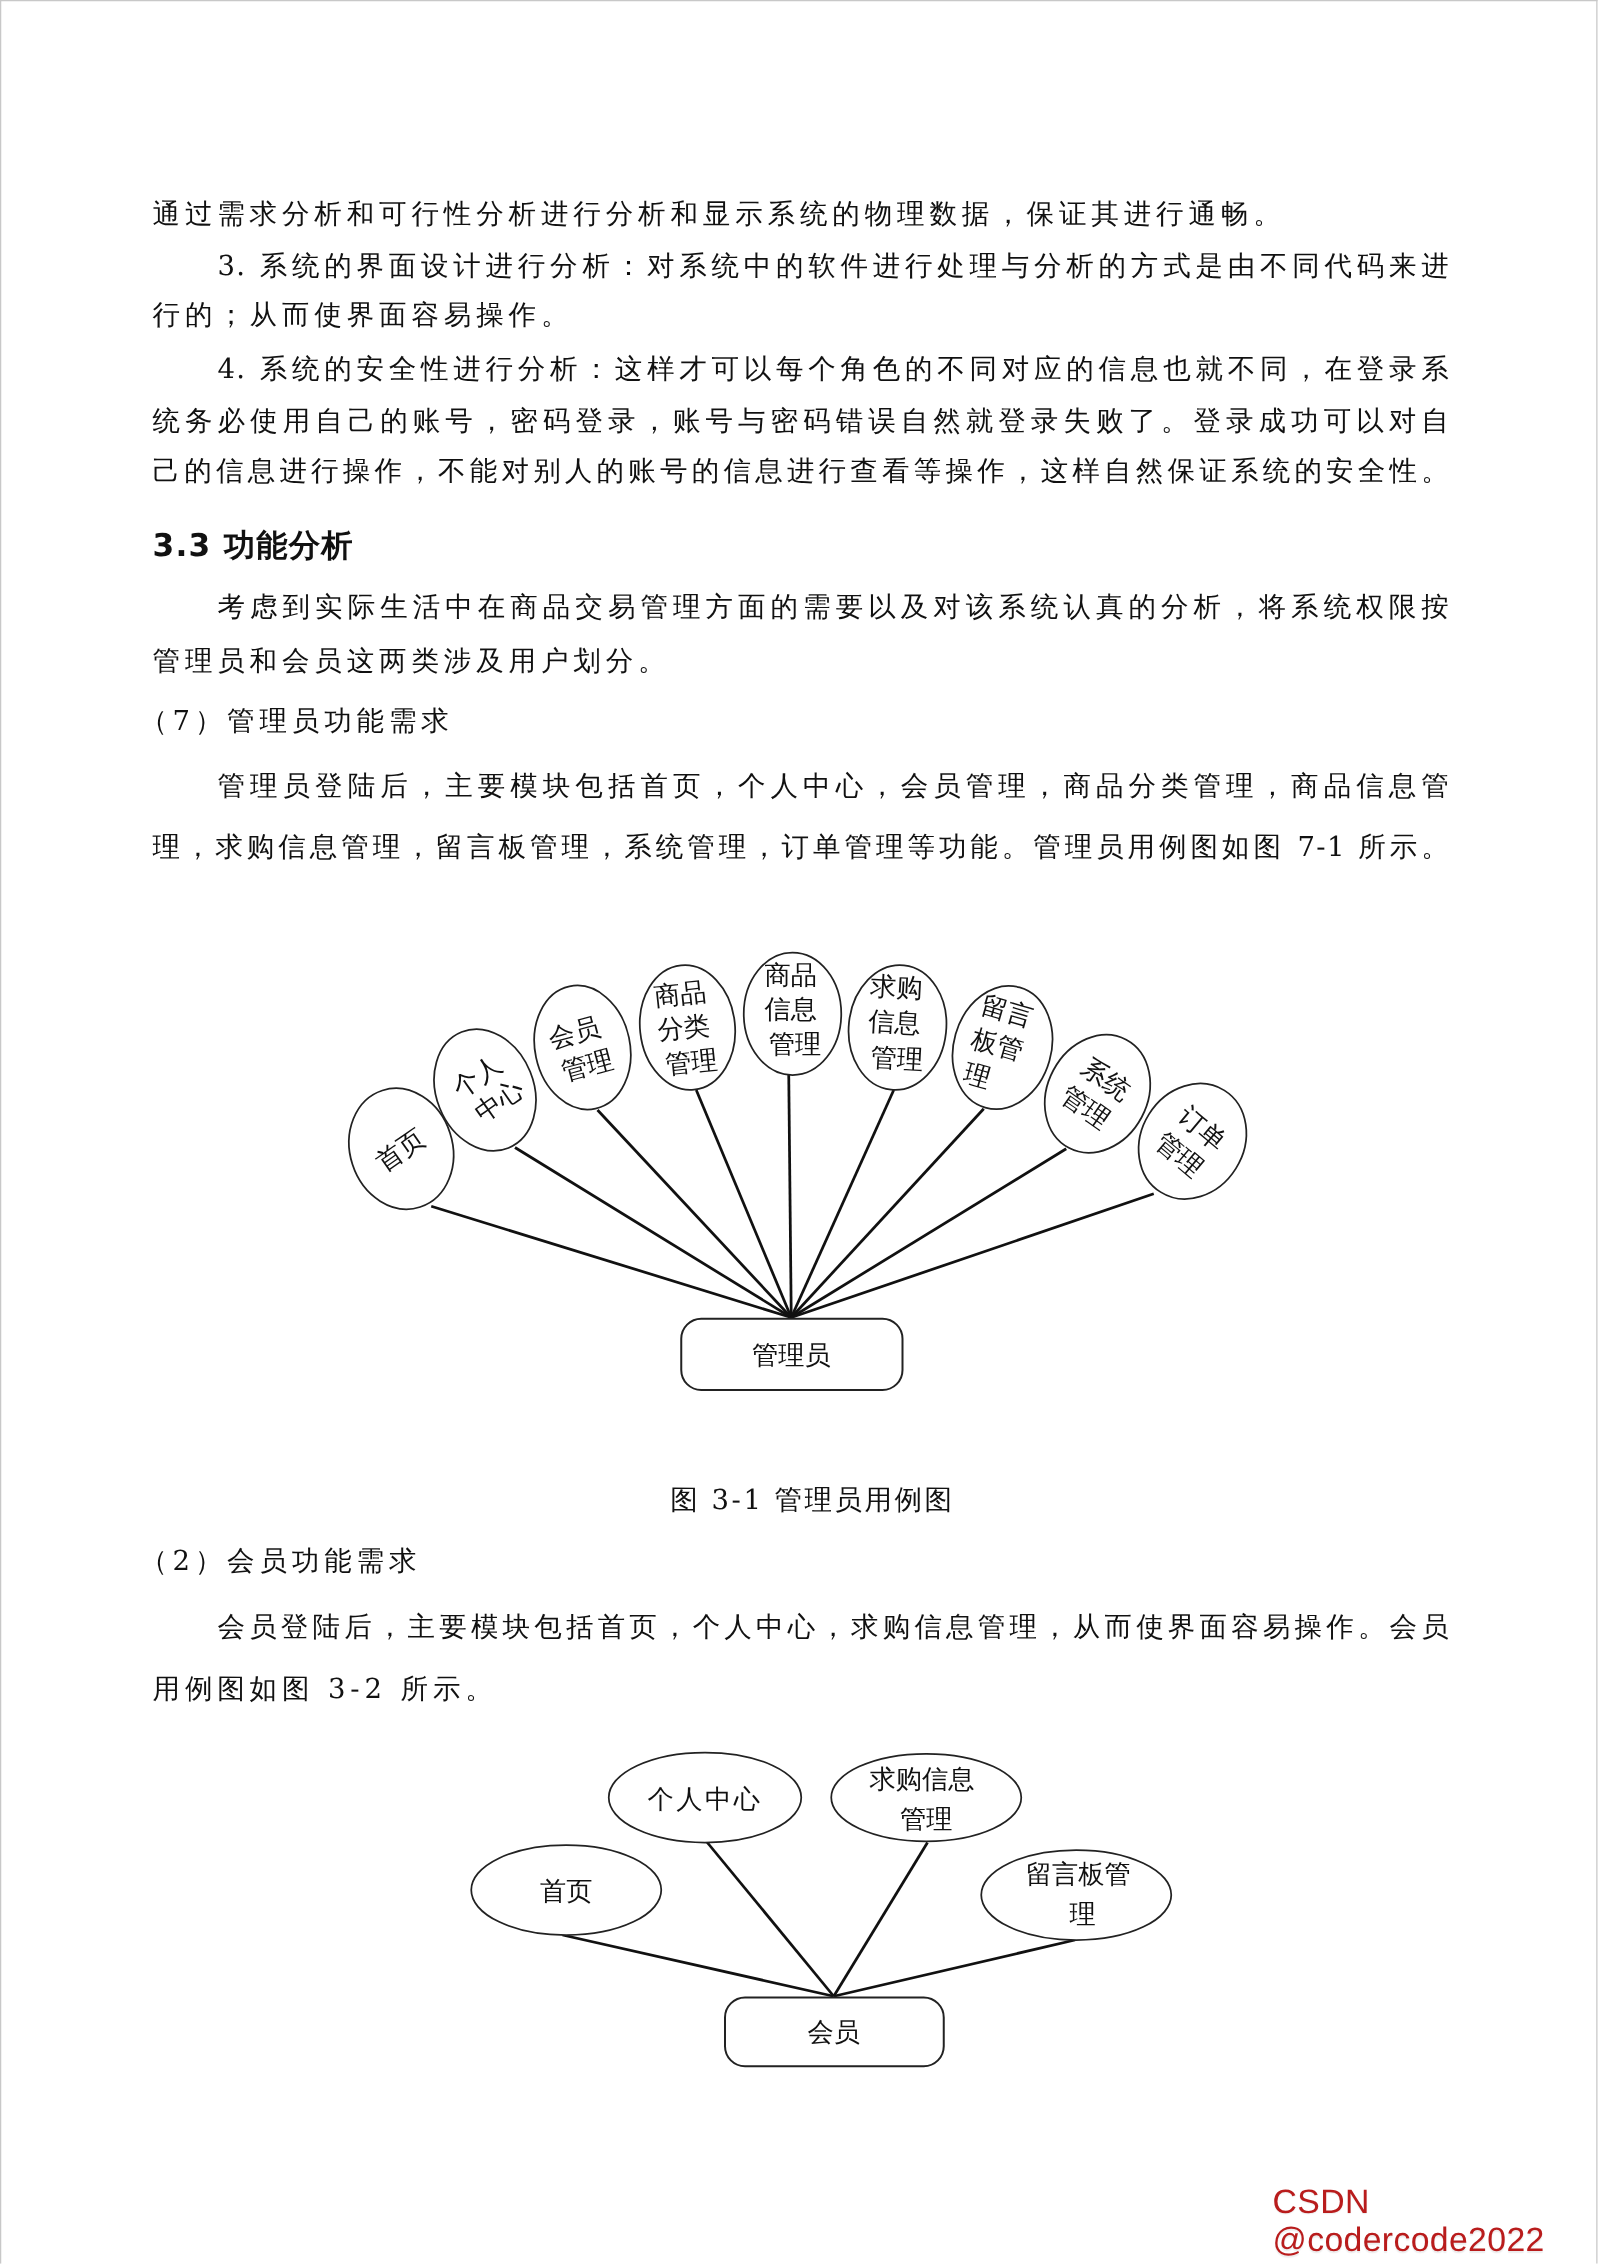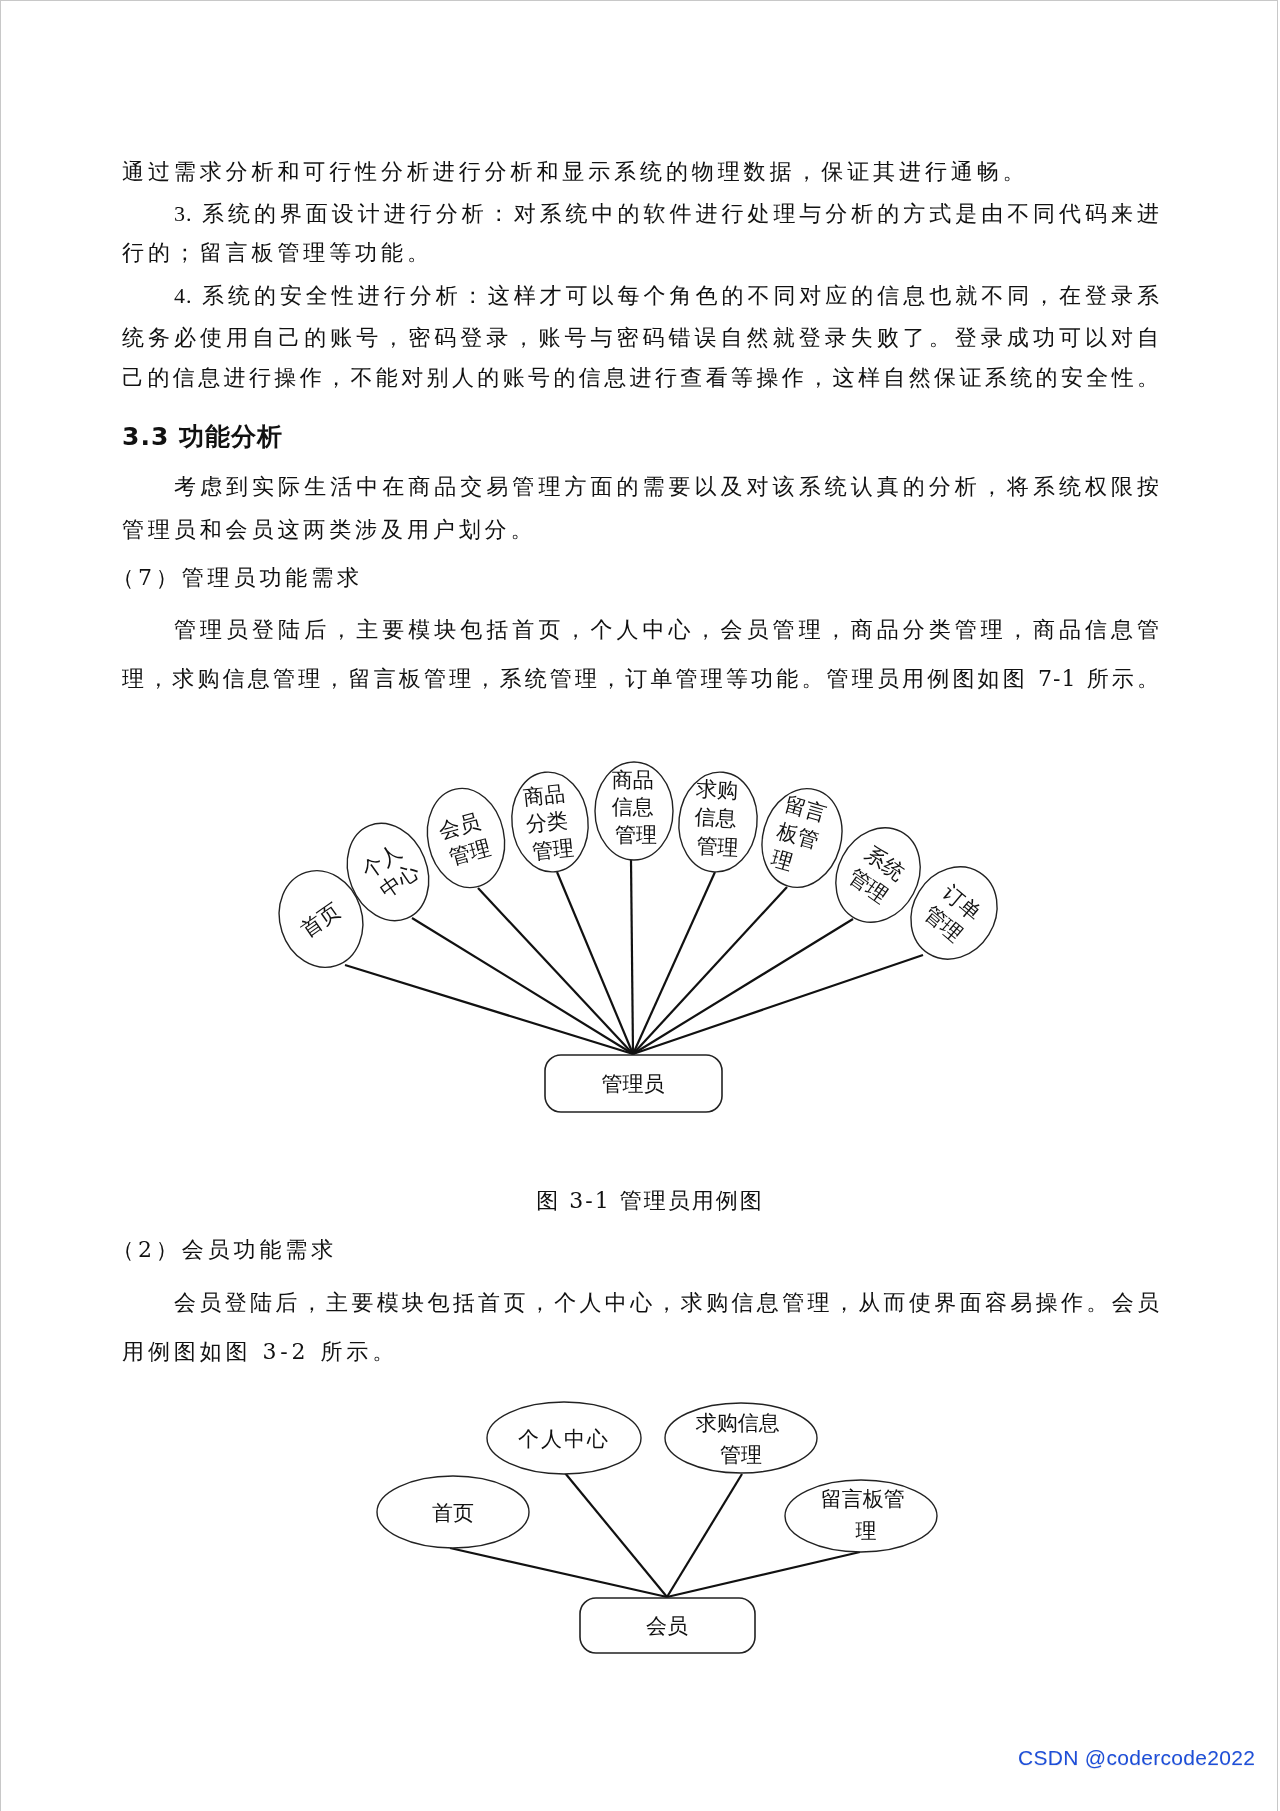--- a/index.html
+++ b/index.html
@@ -5,40 +5,40 @@
   html, body { margin: 0; padding: 0; background: #ffffff; }
   body { width: 1280px; height: 1811px; position: relative; overflow: hidden;
          font-family: "DejaVu Serif", "Liberation Serif", serif; color: #111; }
   .page-frame { position: absolute; left: 0; top: 0; width: 1278px; height: 1811px;
                 border-top: 1px solid #c8c8c8; border-left: 1px solid #c8c8c8; border-right: 1px solid #c8c8c8;
                 box-sizing: border-box; pointer-events: none; }
   .line { position: absolute; left: 122px; width: 1038px; height: 30px; line-height: 30px;
           font-size: 22px; white-space: nowrap; text-align: justify; text-align-last: justify;
           letter-spacing: 1px; }
   .line.short { text-align: left; text-align-last: left; letter-spacing: 3.9px; width: auto; }
-  .line.indent { left: 174px; width: 986px; font-family: Liberation Serif, serif; }
+  .line.indent { left: 174px; width: 986px; }
   .heading { position: absolute; left: 122px; font-size: 25px; line-height: 32px; font-weight: bold;
              font-family: "DejaVu Sans", "Liberation Sans", sans-serif; letter-spacing: 1px; }
   .caption { position: absolute; left: 0; width: 1280px; text-align: center; font-size: 22px;
              line-height: 30px; letter-spacing: 2px; }
   svg.diagram { position: absolute; left: 0; top: 0; }
   .node-label { font-family: "DejaVu Sans", "Liberation Sans", sans-serif; font-size: 21px; fill: #111; }
-  .watermark { position: absolute; left: 1018px; top: 1746px; font-size: 21px; color: #1d4ed8;
+  .watermark { position: absolute; left: 1018px; top: 1746px; font-size: 27px; color: #b91c1c;
                font-family: "Liberation Sans", "DejaVu Sans", sans-serif; letter-spacing: 0.3px;
                text-shadow: 0 1px 1px #ececec; }
 </style>
 </head>
 <body>
 
 <div class="page-frame"></div>
 
 <div class="line" style="top:157px; text-align:center; text-align-last:left; letter-spacing:3.9px; width:auto;">通过需求分析和可行性分析进行分析和显示系统的物理数据，保证其进行通畅。</div>
 
 <div class="line indent" style="top:199px;">3. 系统的界面设计进行分析：对系统中的软件进行处理与分析的方式是由不同代码来进</div>
-<div class="line short" style="top:238px;">行的；留言板管理等功能。</div>
+<div class="line short" style="top:238px;">行的；从而使界面容易操作。</div>
 
 <div class="line indent" style="top:281px;">4. 系统的安全性进行分析：这样才可以每个角色的不同对应的信息也就不同，在登录系</div>
 <div class="line" style="top:323px;">统务必使用自己的账号，密码登录，账号与密码错误自然就登录失败了。登录成功可以对自</div>
 <div class="line" style="top:363px;">己的信息进行操作，不能对别人的账号的信息进行查看等操作，这样自然保证系统的安全性。</div>
 
 <div class="heading" style="top:421px;">3.3 功能分析</div>
 
 <div class="line indent" style="top:472px;">考虑到实际生活中在商品交易管理方面的需要以及对该系统认真的分析，将系统权限按</div>
 <div class="line short" style="top:515px;">管理员和会员这两类涉及用户划分。</div>
 

